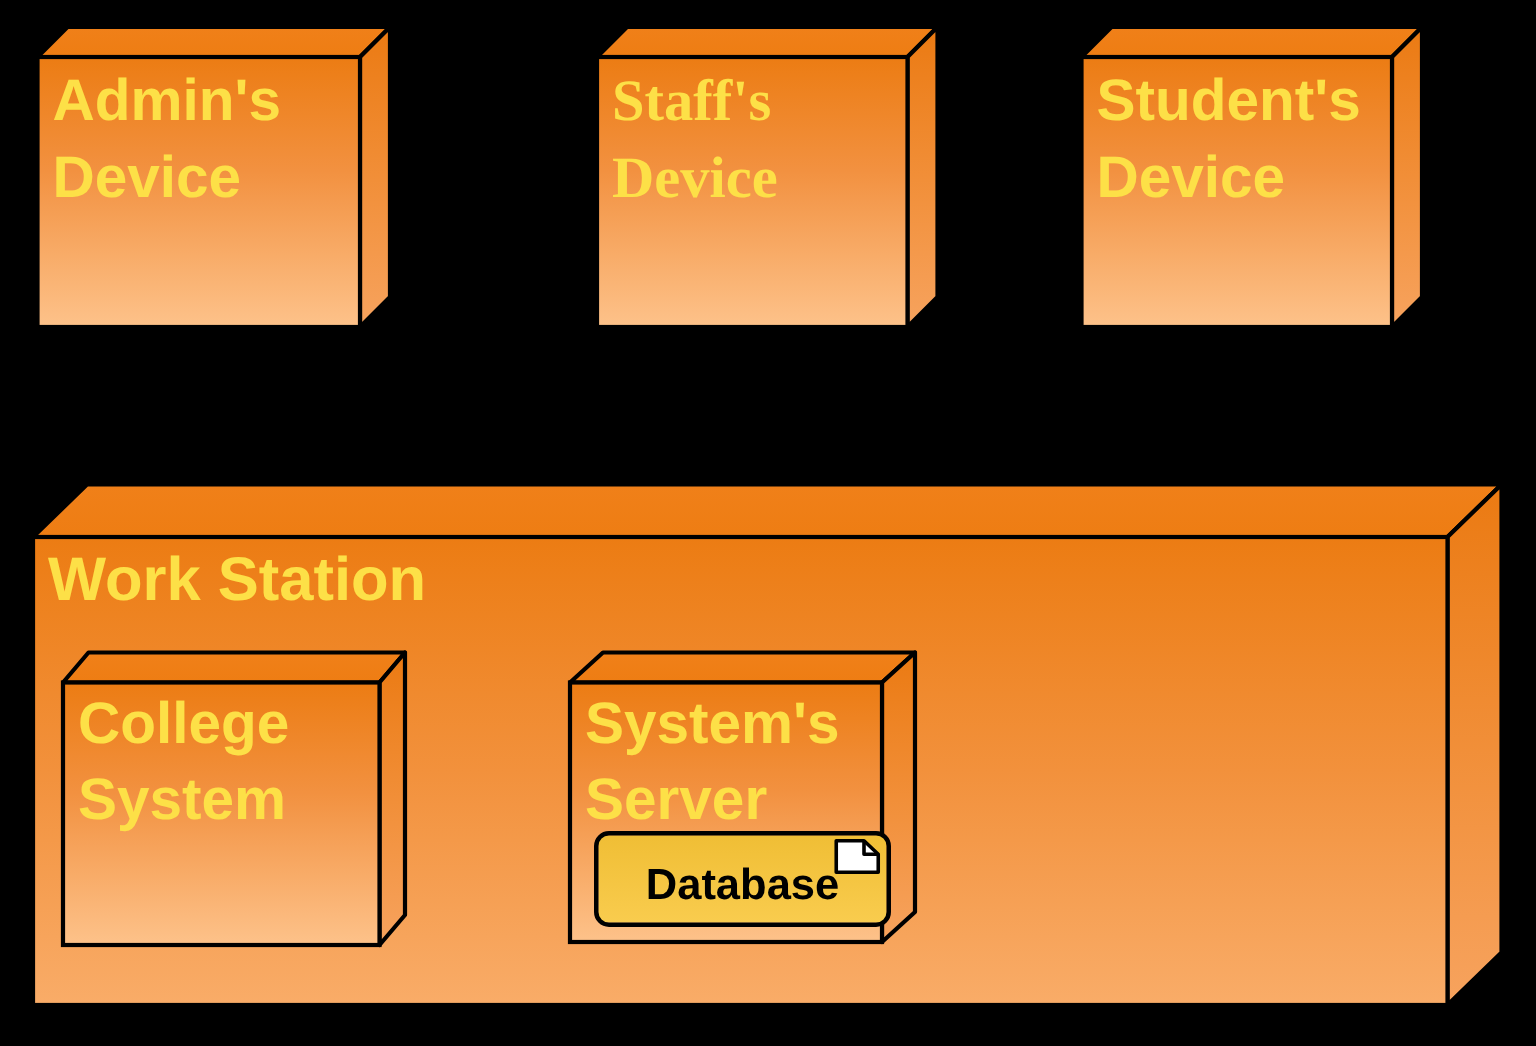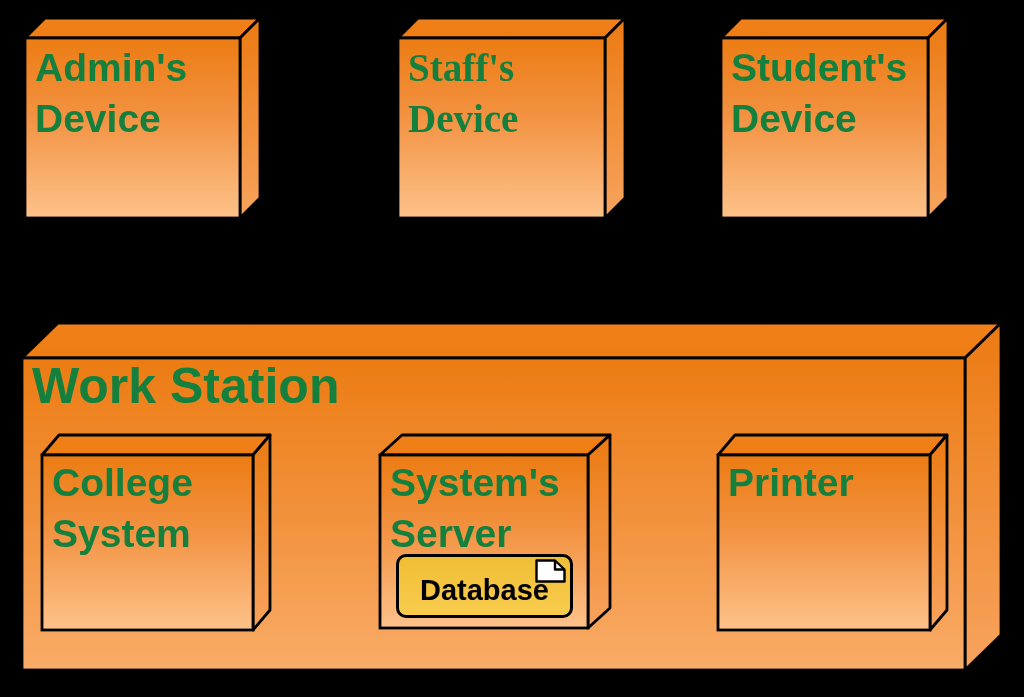--- a/index.html
+++ b/index.html
@@ -19,36 +19,36 @@
     position: absolute;
   }
   .node svg {
     display: block;
     position: absolute;
     left: 0;
     top: 0;
   }
   .node-label {
     position: absolute;
-    color: #15803d;
+    color: #fde047;
     font-weight: 700;
     font-size: 39px;
     line-height: 51px;
     white-space: pre-line;
     letter-spacing: 0px;
   }
   .ws-label {
-    font-size: 50px;
+    font-size: 41px;
     line-height: 46px;
   }
   .artifact {
     position: absolute;
     left: 396px;
     top: 554px;
-    width: 177px;
+    width: 198px;
     height: 64px;
     box-sizing: border-box;
     border: 3px solid #000000;
     border-radius: 10px;
     background: linear-gradient(to bottom, #F0BE35 0%, #F9CC4E 100%);
     display: flex;
     align-items: center;
     justify-content: center;
   }
   .artifact-label {
@@ -149,28 +149,20 @@
   <div class="node" style="left:378px; top:433px; width:234px; height:155px;">
     <svg width="234" height="197">
       <polygon points="2,22 24,2 232,2 210,22" fill="url(#gradTop)" stroke="#000000" stroke-width="2.8" stroke-linejoin="round"></polygon>
       <polygon points="210,22 232,2 232,175 210,195" fill="url(#gradSide)" stroke="#000000" stroke-width="2.8" stroke-linejoin="round"></polygon>
       <rect x="2" y="22" width="208" height="173" fill="url(#gradFront)" stroke="#000000" stroke-width="2.8"></rect>
     </svg>
     <div class="node-label" style="left:12px; top:24px;">System's
 Server</div>
   </div>
 
-  <div class="node" style="left:716px; top:433px; width:233px; height:199px;">
-    <svg width="233" height="199">
-      <polygon points="2,22 19,2 231,2 214,22" fill="url(#gradTop)" stroke="#000000" stroke-width="2.8" stroke-linejoin="round"></polygon>
-      <polygon points="214,22 231,2 231,177 214,197" fill="url(#gradSide)" stroke="#000000" stroke-width="2.8" stroke-linejoin="round"></polygon>
-      <rect x="2" y="22" width="212" height="175" fill="url(#gradFront)" stroke="#000000" stroke-width="2.8"></rect>
-    </svg>
-    <div class="node-label" style="left:12px; top:24px;">Printer</div>
-  </div>
 
   <div class="artifact">
     <div class="artifact-label">Database</div>
     <svg class="artifact-icon" width="31" height="24" viewBox="0 0 31 24">
       <polygon points="1.5,1.5 20,1.5 29.5,10.5 29.5,22.5 1.5,22.5" fill="#FFFFFF" stroke="#000000" stroke-width="2.4" stroke-linejoin="round"></polygon>
       <polyline points="20,1.5 20,10.5 29.5,10.5" fill="none" stroke="#000000" stroke-width="2.4" stroke-linejoin="round"></polyline>
     </svg>
   </div>
 
 </div>

